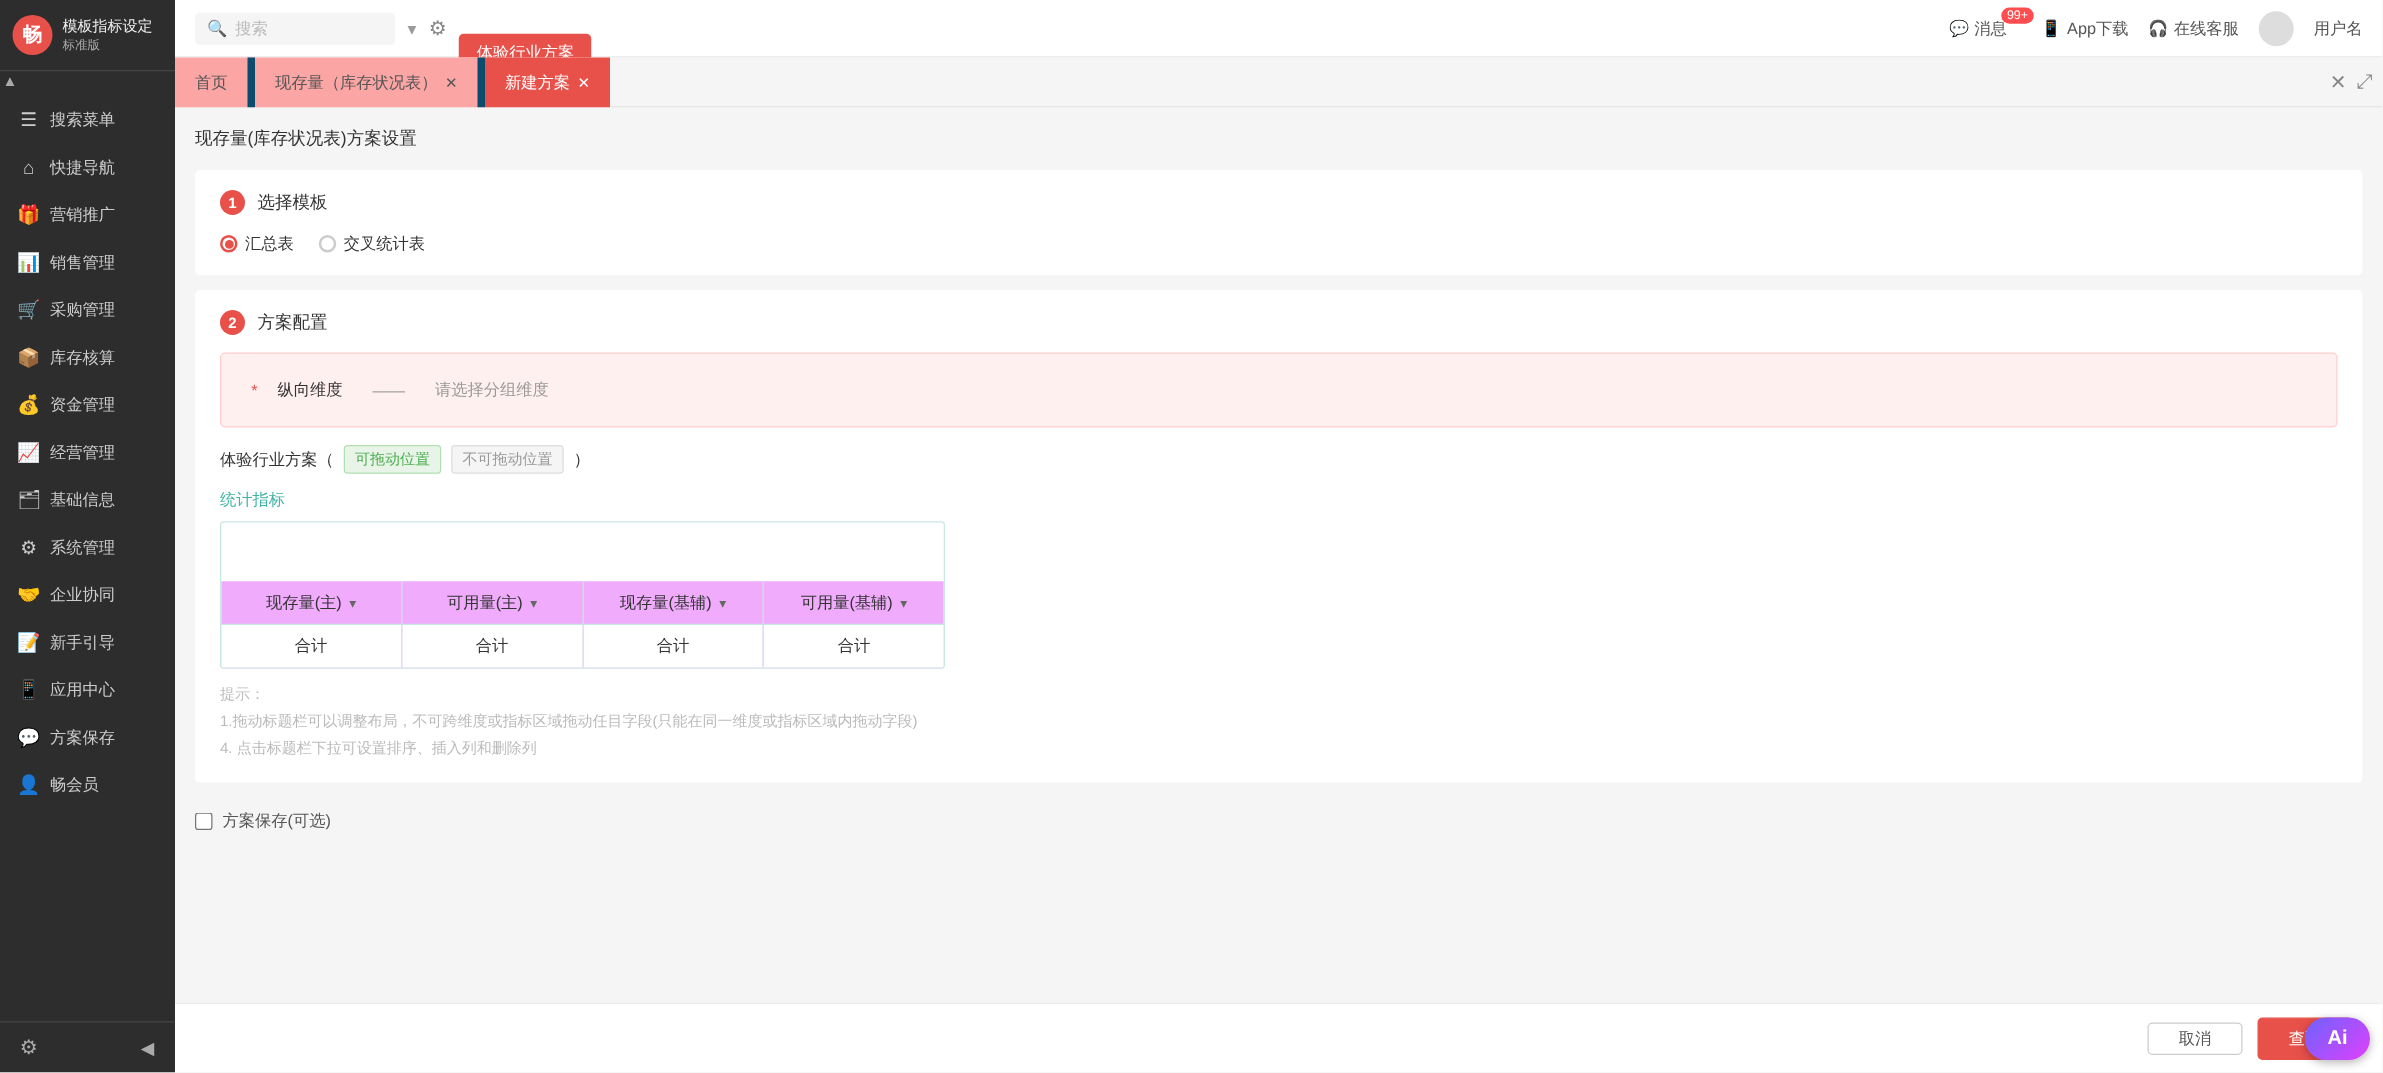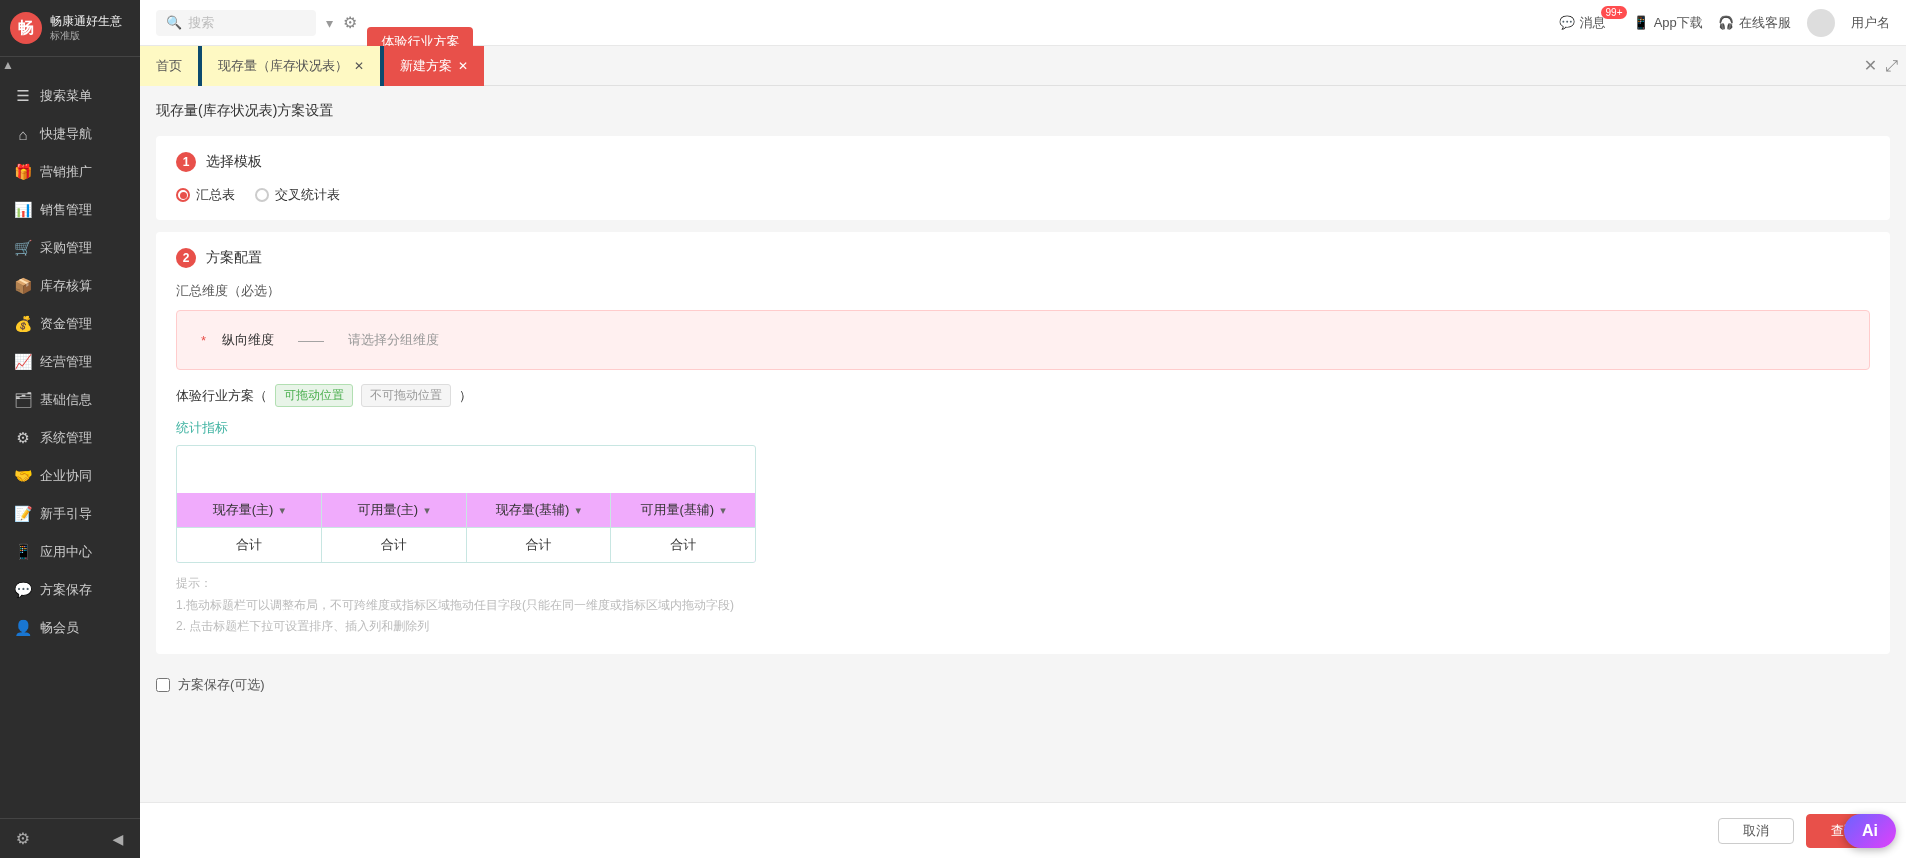--- a/index.html
+++ b/index.html
@@ -109,23 +109,23 @@
       position: relative;
     }
     .tab {
       height: 40px;
       display: flex;
       align-items: center;
       padding: 0 16px;
       font-size: 13px;
       color: #555;
       cursor: pointer;
-      border-right: 4px solid #0c4a6e;
+      border-right: 6px solid #0c4a6e;
       gap: 6px;
-      background: #fef9c3;
+      background: #fca5a5;
     }
     .tab.active {
       background: #e8504a;
       color: #fff;
       border-right: none;
     }
     .tab-close { font-size: 12px; cursor: pointer; }
     .tabbar-right { margin-left: auto; display: flex; align-items: center; padding-right: 8px; gap: 8px; }
     .tabbar-icon { font-size: 16px; color: #888; cursor: pointer; }
 
@@ -311,21 +311,21 @@
       box-shadow: 0 2px 8px rgba(0,0,0,0.3);
     }
   </style>
 </head>
 <body>
 
 <div class="sidebar">
   <div class="sidebar-logo">
     <div class="sidebar-logo-icon">畅</div>
     <div>
-      <div class="sidebar-logo-text">畅康通好生意</div>
+      <div class="sidebar-logo-text">模板指标设定</div>
       <div class="sidebar-logo-sub">标准版</div>
     </div>
   </div>
 
   <div class="sidebar-scroll-up">▲</div>
 
   <div class="sidebar-nav">
     <div class="sidebar-item">
       <span class="sidebar-item-icon">☰</span>
       <span>搜索菜单</span>
@@ -461,21 +461,20 @@
         </label>
       </div>
     </div>
 
     <div class="section-card">
       <div class="step-header">
         <div class="step-number">2</div>
         <span class="step-label">方案配置</span>
       </div>
 
-      <div class="section-label">汇总维度（必选）</div>
       <div class="dimension-area">
         <span class="dim-required">*</span>
         <span class="dim-label">纵向维度</span>
         <span class="dim-separator">——</span>
         <span class="dim-placeholder">请选择分组维度</span>
       </div>
 
       <div class="indicator-settings">
         <div class="indicator-settings-label">
           <span>体验行业方案（</span>
@@ -527,21 +526,21 @@
             <div class="stat-col-body">
               <span>合计</span>
             </div>
           </div>
         </div>
       </div>
 
       <div class="tips-area">
         <span class="tips-title">提示：</span>
         <div>1.拖动标题栏可以调整布局，不可跨维度或指标区域拖动任目字段(只能在同一维度或指标区域内拖动字段)</div>
-        <div>2. 点击标题栏下拉可设置排序、插入列和删除列</div>
+        <div>4. 点击标题栏下拉可设置排序、插入列和删除列</div>
       </div>
     </div>
 
     <div class="save-scheme">
       <input type="checkbox" class="save-checkbox" style="">
       <span>方案保存(可选)</span>
     </div>
 
   </div>
 

